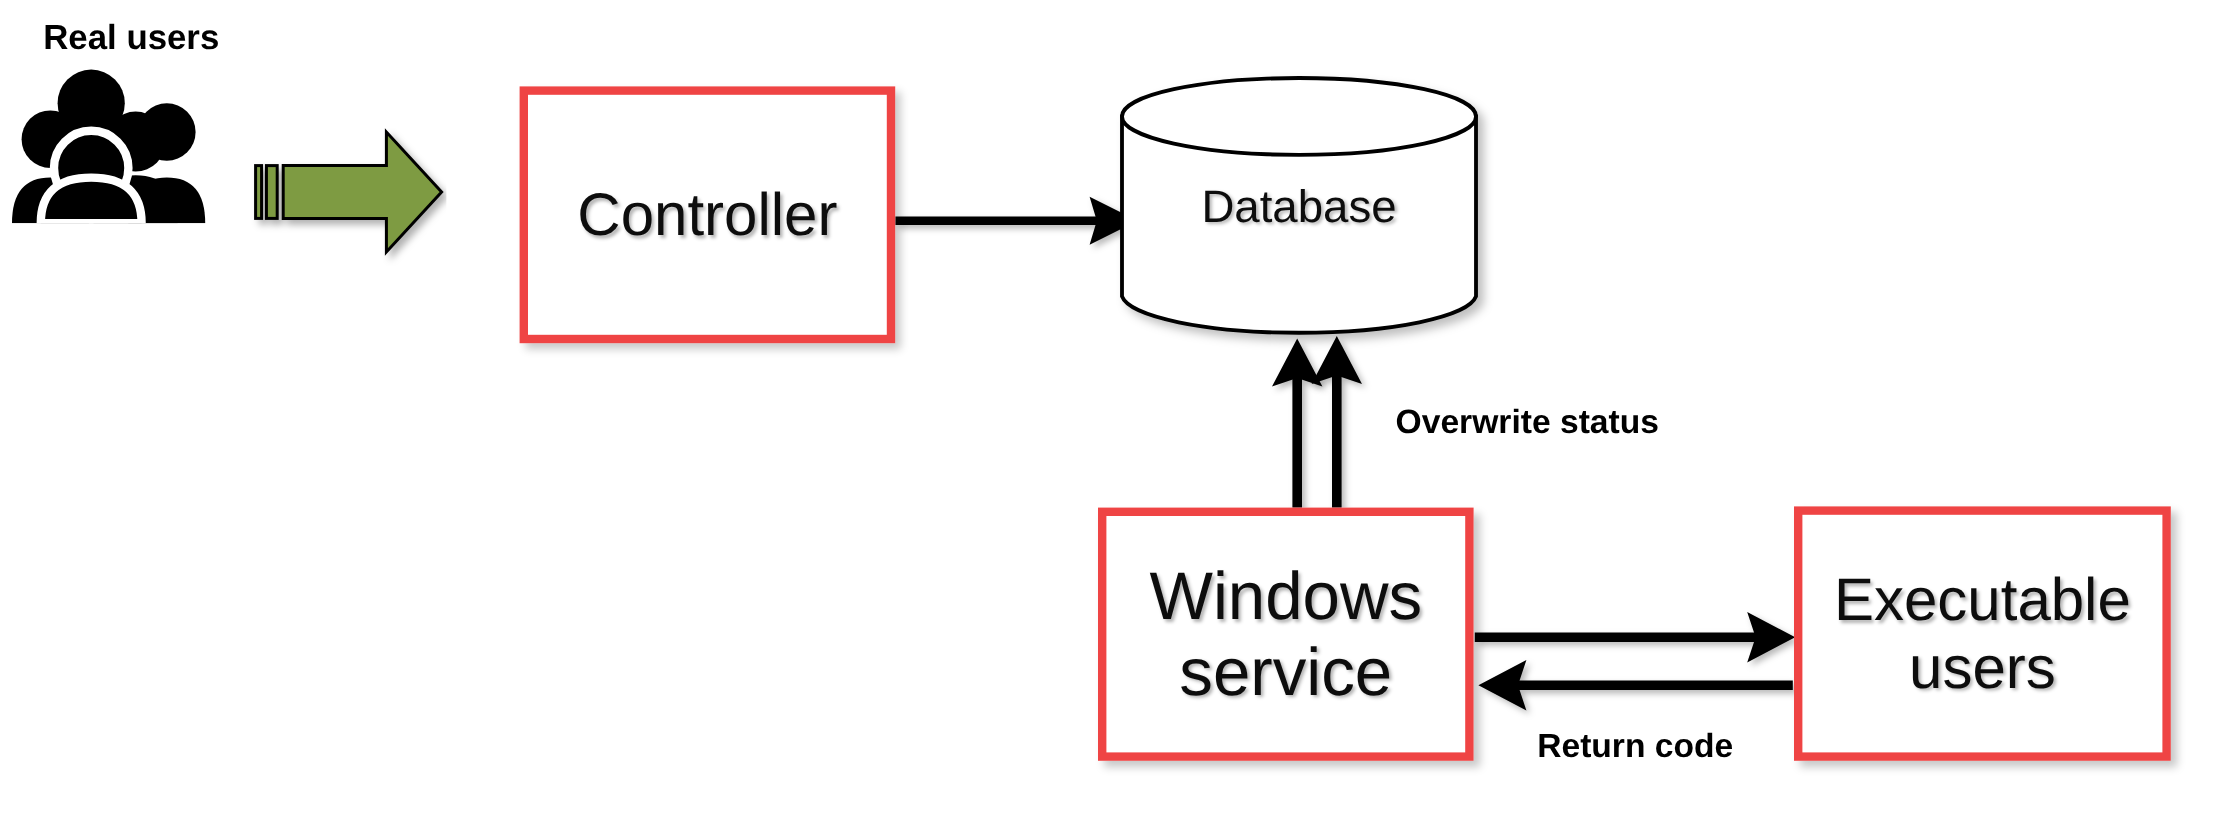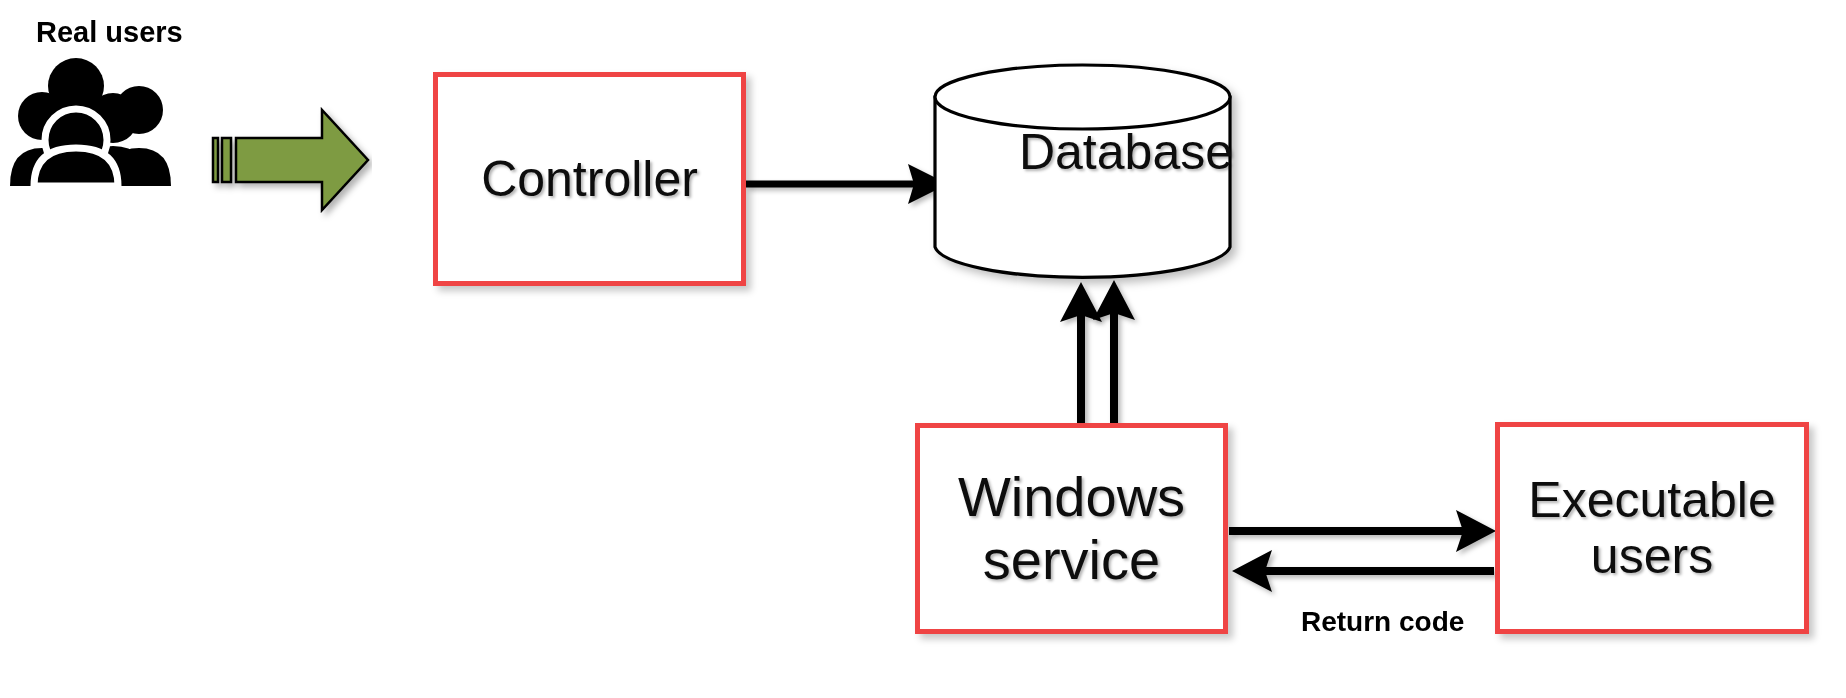--- a/index.html
+++ b/index.html
@@ -15,21 +15,21 @@
     background: #ffffff;
     overflow: hidden;
     font-family: "Liberation Sans", sans-serif;
   }
 
   
   .node-box {
     position: absolute;
     box-sizing: border-box;
     background: #ffffff;
-    border: 5px solid #ef4444;
+    border: 7px solid #ef4444;
     display: flex;
     align-items: center;
     justify-content: center;
     text-align: center;
     box-shadow: 5px 5px 7px rgba(0,0,0,0.22);
   }
   .node-label {
     font-family: "Liberation Sans", sans-serif;
     font-weight: 400;
     color: #0d0d0d;
@@ -58,24 +58,24 @@
     height: 220px;
   }
   #database-node svg {
     position: absolute;
     left: 0; top: 0;
     overflow: visible;
   }
   #database-node .node-label {
     position: absolute;
     left: 0;
-    top: 62px;
+    top: 90px;
     width: 301px;
-    text-align: right;
-    font-size: 50px;
+    text-align: center;
+    font-size: 38px;
   }
 
   
   #people-icon {
     position: absolute;
     left: 8px;
     top: 48px;
     width: 168px;
     height: 138px;
   }
@@ -93,21 +93,21 @@
   .free-label {
     position: absolute;
     font-family: "Liberation Sans", sans-serif;
     font-weight: bold;
     color: #000000;
     user-select: none;
     white-space: nowrap;
   }
   #real-users-label { left: 36px;  top: 16px;  font-size: 29px; }
   #overwrite-status-label { left: 1163px; top: 336px; font-size: 28px; }
-  #return-code-label { left: 1281px; top: 606px; font-size: 28px; margin-left: 20px; }
+  #return-code-label { left: 1281px; top: 606px; font-size: 28px; }
 
   
   #connectors {
     position: absolute;
     left: 0; top: 0;
     width: 1846px;
     height: 698px;
     pointer-events: none;
   }
   .conn-line { stroke: #000000; fill: none; }
@@ -206,20 +206,21 @@
       <g filter="url(#db-shadow)">
 
         <path d="M3 35 L3 185 A148 33 0 0 0 298 185 L298 35 Z" fill="#ffffff" stroke="#000000" stroke-width="3.2"></path>
 
         <ellipse cx="150.5" cy="35" rx="147.5" ry="32" fill="#ffffff" stroke="#000000" stroke-width="3.2"></ellipse>
       </g>
     </svg>
     <span class="node-label">Database</span>
   </div>
 
+  <div class="free-label" id="overwrite-status-label">Overwrite status</div>
 
   <div class="node-box" id="windows-service-node">
     <span class="node-label">Windows
 service</span>
   </div>
 
   <div class="node-box" id="executable-files-node">
     <span class="node-label">Executable
 users</span>
   </div>

